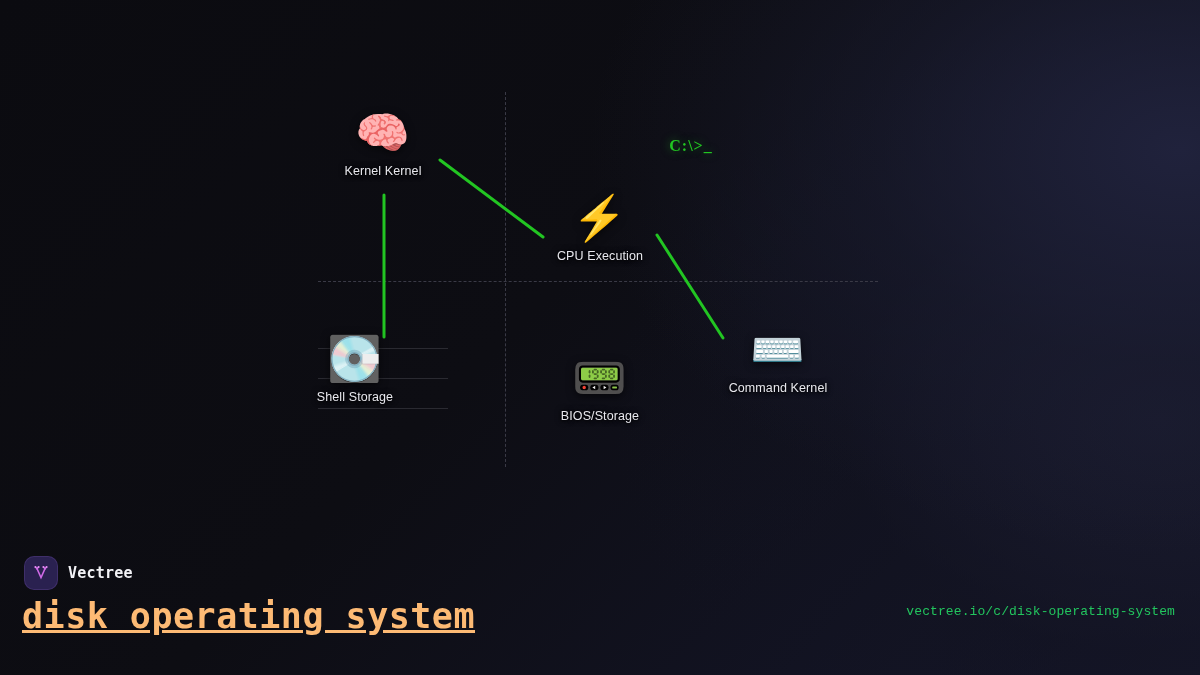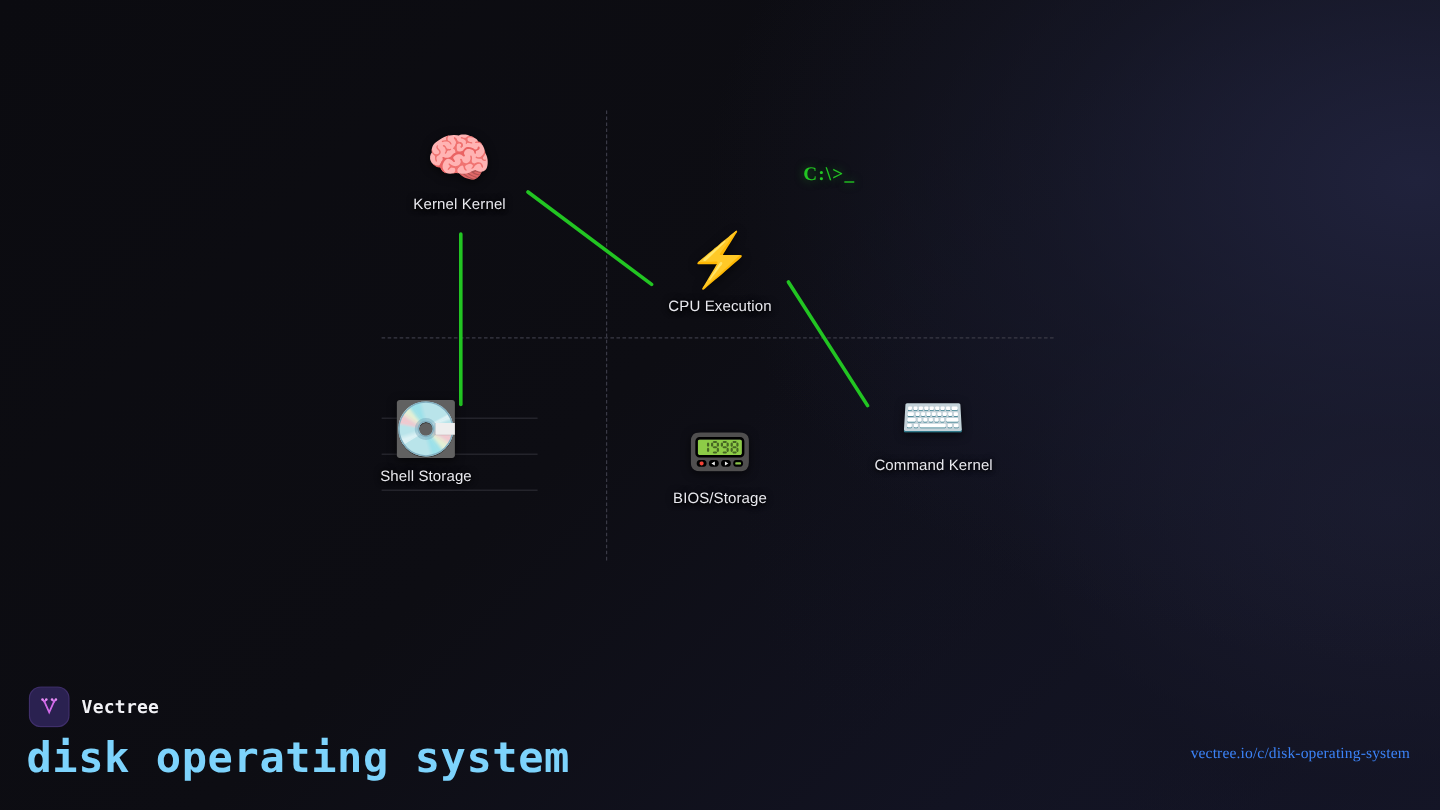--- a/index.html
+++ b/index.html
@@ -95,21 +95,21 @@
     color: #22c522;
     letter-spacing: 1px;
     text-shadow: 0 0 8px rgba(34,197,34,0.5);
     white-space: nowrap;
   }
 
   
   #footer {
     position: absolute;
     left: 0;
-    bottom: 0;
+    bottom: 16px;
     width: 1200px;
     height: 120px;
   }
   .brand {
     position: absolute;
     left: 24px;
     top: 17px;
     display: flex;
     align-items: center;
     gap: 10px;
@@ -131,31 +131,32 @@
     color: #f2f2f6;
     letter-spacing: 0.2px;
   }
   .page-title {
     position: absolute;
     left: 22px;
     top: 57px;
     font-family: "DejaVu Sans Mono", "Liberation Mono", monospace;
     font-size: 35px;
     font-weight: 700;
-    color: #7dd3fc;
+    color: #fdba74;
     letter-spacing: 0.5px;
     white-space: nowrap;
+    text-decoration: underline;
   }
   .footer-url {
     position: absolute;
     right: 25px;
     top: 65px;
-    font-family: Liberation Serif, serif;
+    font-family: Liberation Mono, monospace;
     font-size: 13px;
-    color: #3b82f6;
+    color: #22c55e;
     letter-spacing: 0.1px;
     white-space: nowrap;
     margin-left: 21px;
   }
 </style>
 </head>
 <body>
 
 <div id="stage">
 

